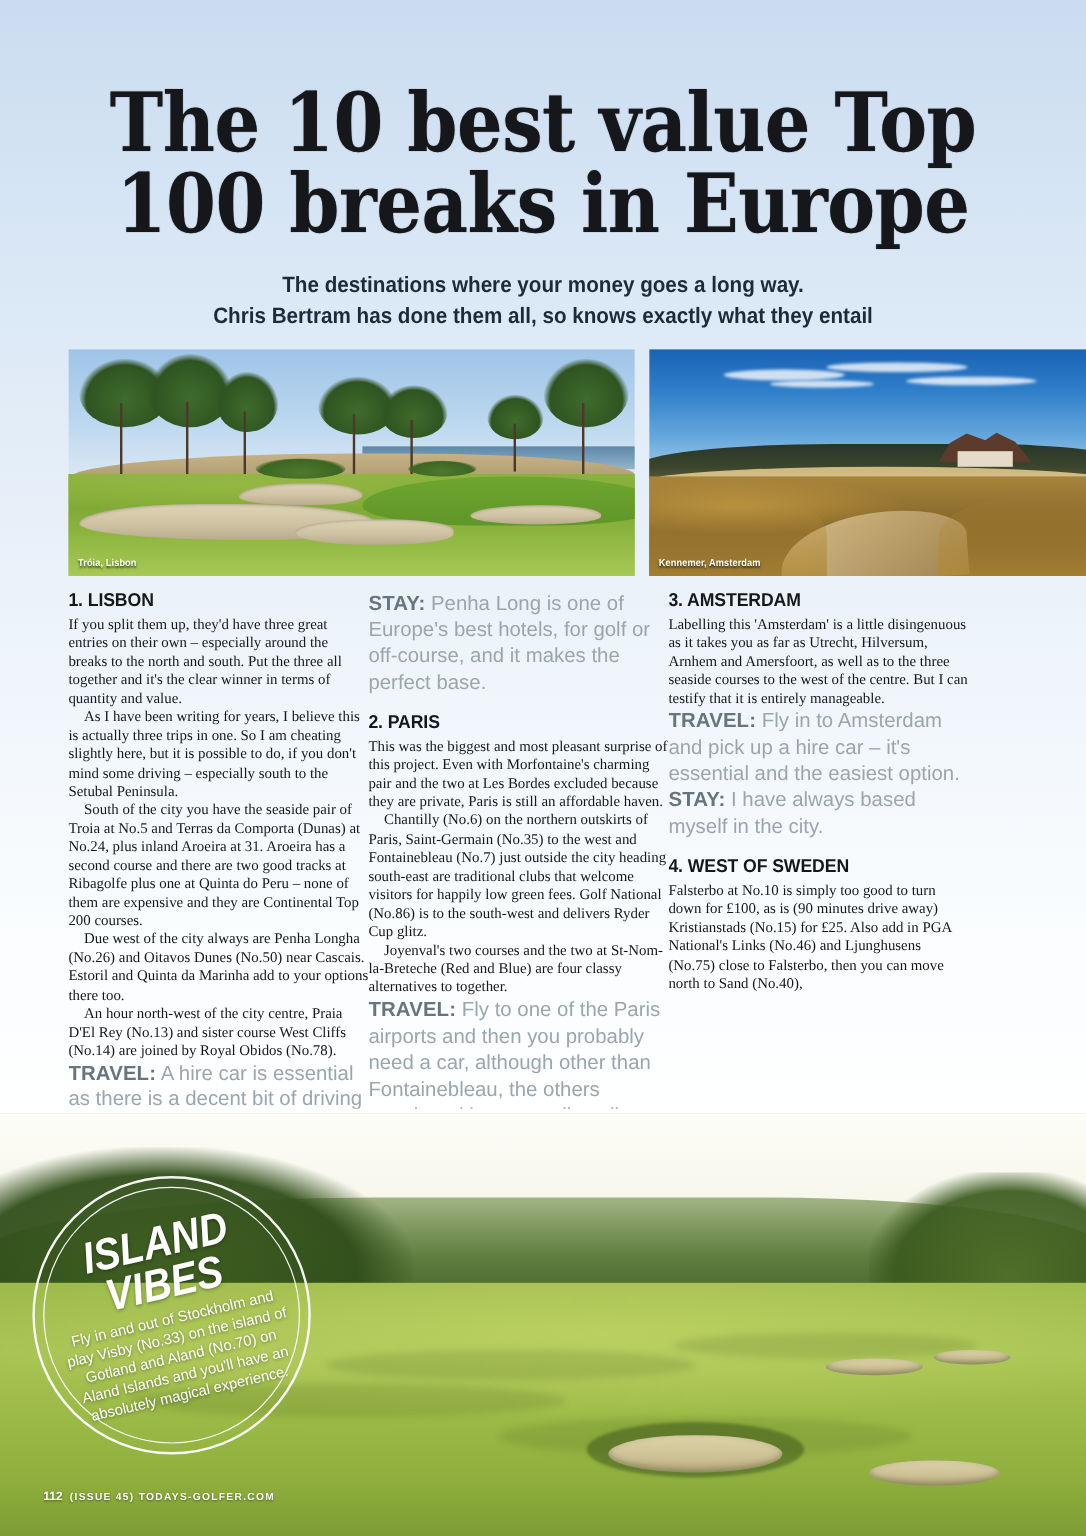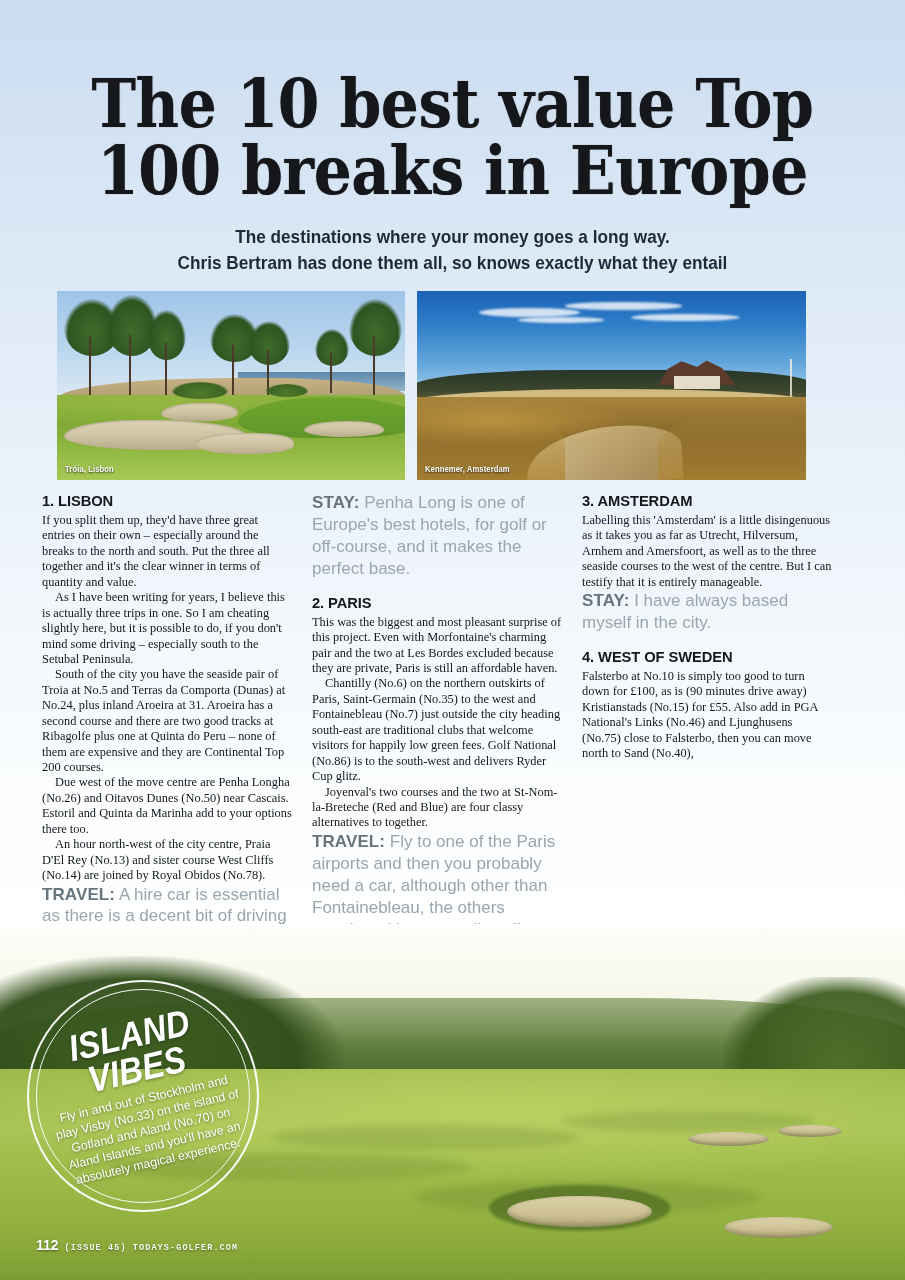--- a/index.html
+++ b/index.html
@@ -73,21 +73,21 @@
     width: 791px;
     height: 189px;
     display: flex;
     gap: 12px;
   }
   .photo {
     position: relative;
     overflow: hidden;
     flex: 0 0 auto;
   }
-  .photo--lisbon { width: 348px; height: 189px; }
+  .photo--lisbon { width: 472px; height: 189px; }
   .photo--amsterdam { width: 389px; height: 189px; }
 
   .caption {
     position: absolute;
     left: 8px;
     bottom: 6px;
     font-family: "Liberation Sans", sans-serif;
     font-weight: 700;
     font-size: 8.5px;
     letter-spacing: 0.1px;
@@ -196,26 +196,25 @@
     border-radius: 50% 50% 0 0;
   }
   .ams-flag {
     left: 96%; top: 36%; width: 1.5px; height: 26%;
     background: rgba(245,240,225,0.8);
   }
 
   
   .columns {
     position: absolute;
-    left: 42px;
+    left: 57px;
     top: 492px;
     width: 791px;
     height: 432px;
     display: flex;
-    gap: 20px;
   }
   .col {
     width: 250px;
     overflow: hidden;
   }
   .sect-head {
     font-family: "Liberation Sans", sans-serif;
     font-weight: 700;
     font-size: 15.5px;
     letter-spacing: -0.1px;
@@ -353,27 +352,26 @@
     position: absolute;
     left: 36px;
     bottom: 27px;
     display: flex;
     align-items: baseline;
     gap: 6px;
     color: #ffffff;
     font-family: "Liberation Sans", sans-serif;
     text-shadow: 0 1px 2px rgba(0,0,0,0.45);
   }
-  .footer .pg { font-weight: 700; font-size: 14px; }
+  .footer .pg { font-weight: 700; font-size: 10px; }
   .footer .meta {
     font-weight: 700;
     font-size: 8.5px;
     letter-spacing: 1.1px;
     opacity: 0.95;
-    font-family: Liberation Mono, monospace;
   }
 </style>
 </head>
 <body>
 
 <div id="page">
 
   <h1 class="headline">
     <span class="l1">The 10 best value Top</span>
     <span class="l2">100 breaks in Europe</span>
@@ -453,41 +451,42 @@
     </figure>
   </div>
 
   <div class="columns">
 
     <div class="col">
       <h2 class="sect-head">1. LISBON</h2>
       <p class="body">If you split them up, they'd have three great entries on their own – especially around the breaks to the north and south. Put the three all together and it's the clear winner in terms of quantity and value.</p>
       <p class="body">As I have been writing for years, I believe this is actually three trips in one. So I am cheating slightly here, but it is possible to do, if you don't mind some driving – especially south to the Setubal Peninsula.</p>
       <p class="body">South of the city you have the seaside pair of  Troia at No.5 and Terras da Comporta (Dunas) at No.24, plus inland Aroeira at 31. Aroeira has a second course and there are two good tracks at Ribagolfe plus one at Quinta do Peru – none of them are expensive and they are Continental Top 200 courses.</p>
-      <p class="body">Due west of the move centre are Penha Longha (No.26) and Oitavos Dunes (No.50) near Cascais. Estoril and Quinta da Marinha add to your options there too.</p>
+      <p class="body">Due west of the city always are Penha Longha (No.26) and Oitavos Dunes (No.50) near Cascais. Estoril and Quinta da Marinha add to your options there too.</p>
       <p class="body">An hour north-west of the city centre, Praia D'El Rey (No.13) and sister course West Cliffs (No.14) are joined by Royal Obidos (No.78).</p>
       <p class="note"><b>TRAVEL:</b><span> A hire car is essential as there is a decent bit of driving once you land in Lisbon.</span></p>
     </div>
 
     <div class="col">
       <p class="note"><b>STAY:</b><span> Penha Long is one of Europe's best hotels, for golf or off-course, and it makes the perfect base.</span></p>
       <h2 class="sect-head spaced">2. PARIS</h2>
       <p class="body">This was the biggest and most pleasant surprise of this project. Even with Morfontaine's charming pair and the two at Les Bordes excluded because they are private, Paris is still an affordable haven.</p>
       <p class="body">Chantilly (No.6) on the northern outskirts of Paris, Saint-Germain (No.35) to the west and Fontainebleau (No.7) just outside the city heading south-east are traditional clubs that welcome visitors for happily low green fees. Golf National (No.86) is to the south-west and delivers Ryder Cup glitz.</p>
       <p class="body">Joyenval's two courses and the two at St-Nom-la-Breteche (Red and Blue) are four classy alternatives to together.</p>
       <p class="note"><b>TRAVEL:</b><span> Fly to one of the Paris airports and then you probably need a car, although other than Fontainebleau, the others mentioned here are all easily accessible.</span></p>
       <p class="note"><b>STAY:</b><span> I'd very happily stay in the centre of Paris, with all that brings, although Le Golf National has a good hotel on site.</span></p>
     </div>
 
     <div class="col">
       <h2 class="sect-head">3. AMSTERDAM</h2>
       <p class="body">Labelling this 'Amsterdam' is a little disingenuous as it takes you as far as Utrecht, Hilversum, Arnhem and Amersfoort, as well as to the three seaside courses to the west of the centre. But I can testify that it is entirely manageable.</p>
+      <p class="note"><b>TRAVEL:</b><span> Fly in to Amsterdam and pick up a hire car – it's essential and the easiest option.</span></p>
       <p class="note"><b>STAY:</b><span> I have always based myself in the city.</span></p>
       <h2 class="sect-head spaced">4. WEST OF SWEDEN</h2>
-      <p class="body">Falsterbo at No.10 is simply too good to turn down for £100, as is (90 minutes drive away) Kristianstads (No.15) for £55. Also add in PGA National's Links (No.46) and Ljunghusens (No.75) close to Falsterbo, then you can move north to Sand (No.40),</p>
+      <p class="body">Falsterbo at No.10 is simply too good to turn down for £100, as is (90 minutes drive away) Kristianstads (No.15) for £25. Also add in PGA National's Links (No.46) and Ljunghusens (No.75) close to Falsterbo, then you can move north to Sand (No.40),</p>
     </div>
   </div>
 
   <div class="bottom-photo">
     <div class="bp-sky"></div>
     <div class="bp-trees-far"></div>
     <div class="bp-trees-near"></div>
     <div class="bp-trees-right"></div>
     <div class="bp-fairway"></div>
 

